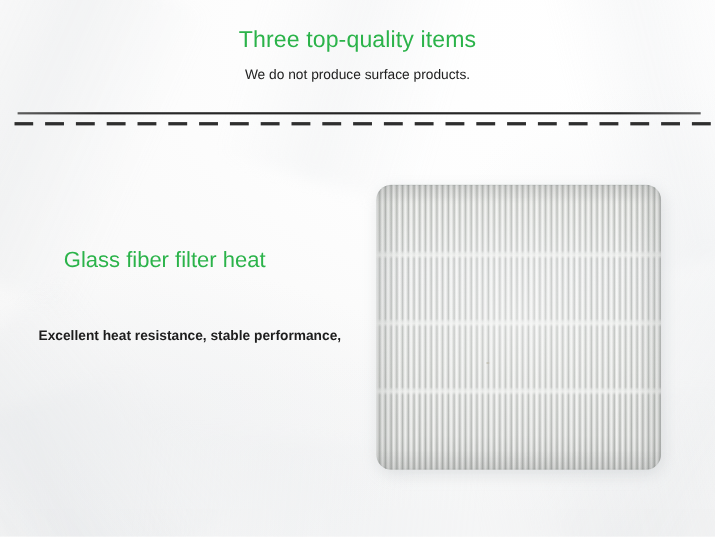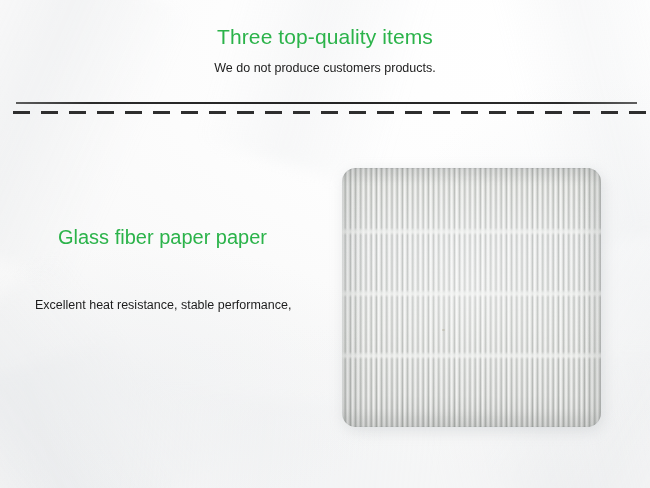--- a/index.html
+++ b/index.html
@@ -113,20 +113,21 @@
   }
   .desc {
     position: absolute;
     left: 35px;
     top: 293px;
     margin: 0;
     font-size: 12.5px;
     color: #1d1d1d;
     line-height: 25px;
     white-space: nowrap;
+    font-weight: bold;
   }
 
   
   .filter-wrap {
     position: absolute;
     left: 342px;
     top: 168px;
     width: 259px;
     height: 259px;
   }
@@ -222,27 +223,27 @@
   <div class="bg-fold fold-c"></div>
   <div class="bg-fold fold-d"></div>
   <div class="bg-fold fold-e"></div>
   <div class="bg-fold fold-f"></div>
   <div class="bg-fold fold-g"></div>
   <div class="bg-fold fold-h"></div>
   <div class="bg-sheen"></div>
 
   <div class="header">
     <h1 class="headline">Three top-quality items</h1>
-    <p class="sub-line sub-1">We do not produce customers products.</p>
+    <p class="sub-line sub-1">We do not produce surface products.</p>
   </div>
 
   <div class="rule-solid"></div>
   <div class="rule-dashed"></div>
 
-  <h2 class="section-title">Glass fiber paper paper</h2>
+  <h2 class="section-title">Glass fiber filter heat</h2>
   <div class="desc">
     <div>Excellent heat resistance, stable performance,</div>
   </div>
 
   <div class="filter-wrap">
     <div class="filter-shadow"></div>
     <div class="filter-body">
       <div class="pleats"></div>
       <div class="pleats-hi"></div>
       <div class="band band-1"></div>

